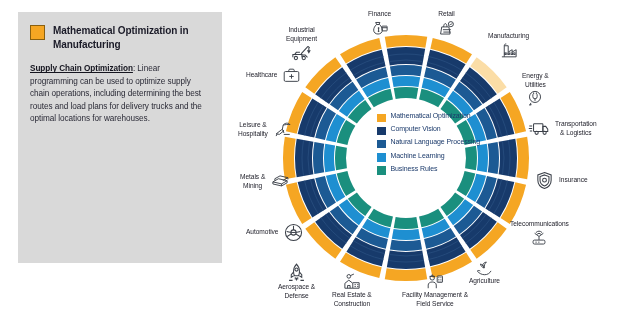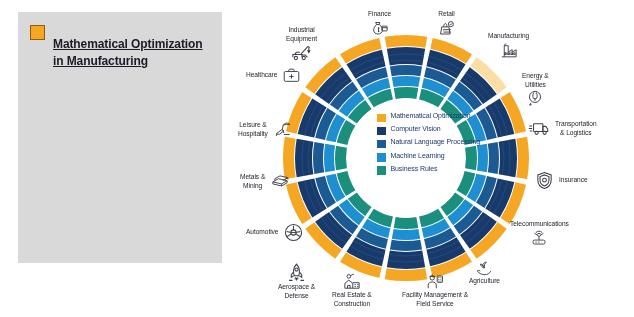--- a/index.html
+++ b/index.html
@@ -37,27 +37,25 @@
   }
   #panel-swatch {
     width: 13px;
     height: 13px;
     background: #f5a623;
     border: 1px solid #8a6010;
     flex: 0 0 auto;
     margin-top: 1px;
   }
   #panel-title {
-    font-size: 12px;
+    font-size: 10px;
     font-weight: bold;
     line-height: 1.42;
     color: #1b1b28;
-    text-decoration: underline;
     letter-spacing: -0.1px;
-    margin-top: 12px;
   }
   .para {
     font-size: 8.2px;
     line-height: 1.52;
     color: #2a2a36;
     margin-bottom: 9px;
     letter-spacing: -0.05px;
   }
   .para:last-child { margin-bottom: 0; }
   .para .lead {
@@ -140,20 +138,23 @@
 
 <div id="info-panel">
 
   <div id="panel-heading-row">
     <span id="panel-swatch" style="background: rgb(245, 166, 35);"></span>
     <span id="panel-title">Mathematical Optimization in Manufacturing</span>
   </div>
 
 
 
+  <p class="para">
+    <span class="lead">Supply Chain Optimization</span><span>: Linear programming can be used to optimize supply chain operations, including determining the best routes and load plans for delivery trucks and the optimal locations for warehouses.</span>
+  </p>
 
 </div>
 
 <div id="wheel-area">
 
   <svg id="wheel-svg" width="402" height="317" viewBox="0 0 402 317">
     <g id="ring-groups">
         <g>
           <path d="M 200.72685577991234 37.9388689870041 A 123 123 0 0 1 239.99729893444504 54.20521914201319 L 234.09510146876295 63.48767921874372 A 112 112 0 0 0 198.33664916544865 48.6760433052395 Z" fill="#f5a623"></path>
           <path d="M 198.11935765504285 49.652150061442725 A 111 111 0 0 1 233.55853806279185 64.33153922571923 L 224.4369601612832 78.67715934430277 A 94 94 0 0 0 194.4254019781444 66.24596491689744 Z" fill="#173a6b"></path>

